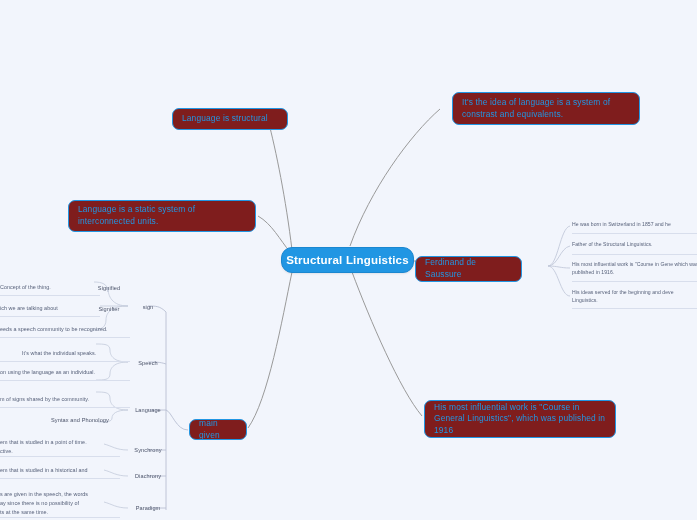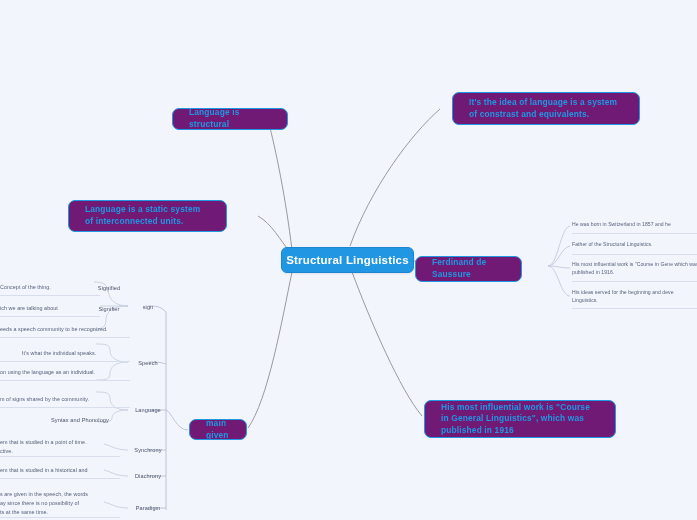--- a/index.html
+++ b/index.html
@@ -28,43 +28,43 @@
     pointer-events: none;
   }
   .node {
     position: absolute;
     box-sizing: border-box;
   }
   
   .root-node {
     background: #2196e3;
     border: 1px solid #1b87d0;
-    border-radius: 6px;
+    border-radius: 11px;
     color: #ffffff;
     font-weight: bold;
     font-size: 11.5px;
     letter-spacing: 0.2px;
     display: flex;
     align-items: center;
     justify-content: center;
     padding: 7px 14px;
     white-space: nowrap;
     box-shadow: 0 1px 2px rgba(0,0,0,0.08);
   }
   
   .l1-node {
-    background: #701a75;
+    background: #7f1d1d;
     border: 1.6px solid #2196e3;
     border-radius: 7px;
     color: #2196e3;
-    font-weight: bold;
+    font-weight: normal;
     font-size: 8.4px;
     line-height: 1.38;
     letter-spacing: 0.15px;
-    padding: 7px 16px;
+    padding: 7px 9px;
     display: flex;
     align-items: center;
   }
   .l1-node.single {
     justify-content: flex-start;
   }
   
   .detail-leaf {
     color: #555f78;
     font-size: 5.1px;
@@ -156,21 +156,21 @@
   </div>
 
   <div class="node l1-node single" style="left:172px; top:108px; width:116px; height:22px;">
     <span>Language is structural</span>
   </div>
 
   <div class="node l1-node" style="left:452px; top:92px; width:188px; height:33px;">
     <span>It's the idea of language is a system of constrast and equivalents.</span>
   </div>
 
-  <div class="node l1-node" style="left:68px; top:200px; width:159px; height:32px;">
+  <div class="node l1-node" style="left:68px; top:200px; width:188px; height:32px;">
     <span>Language is a static system of interconnected units.</span>
   </div>
 
   <div class="node l1-node single" style="left:415px; top:256px; width:107px; height:26px;">
     <span>Ferdinand de Saussure</span>
   </div>
 
   <div class="node detail-leaf" style="left:572px; top:216px; width:128px; height:18px;">
     <span>He was born in Switzerland in 1857 and he</span>
   </div>

